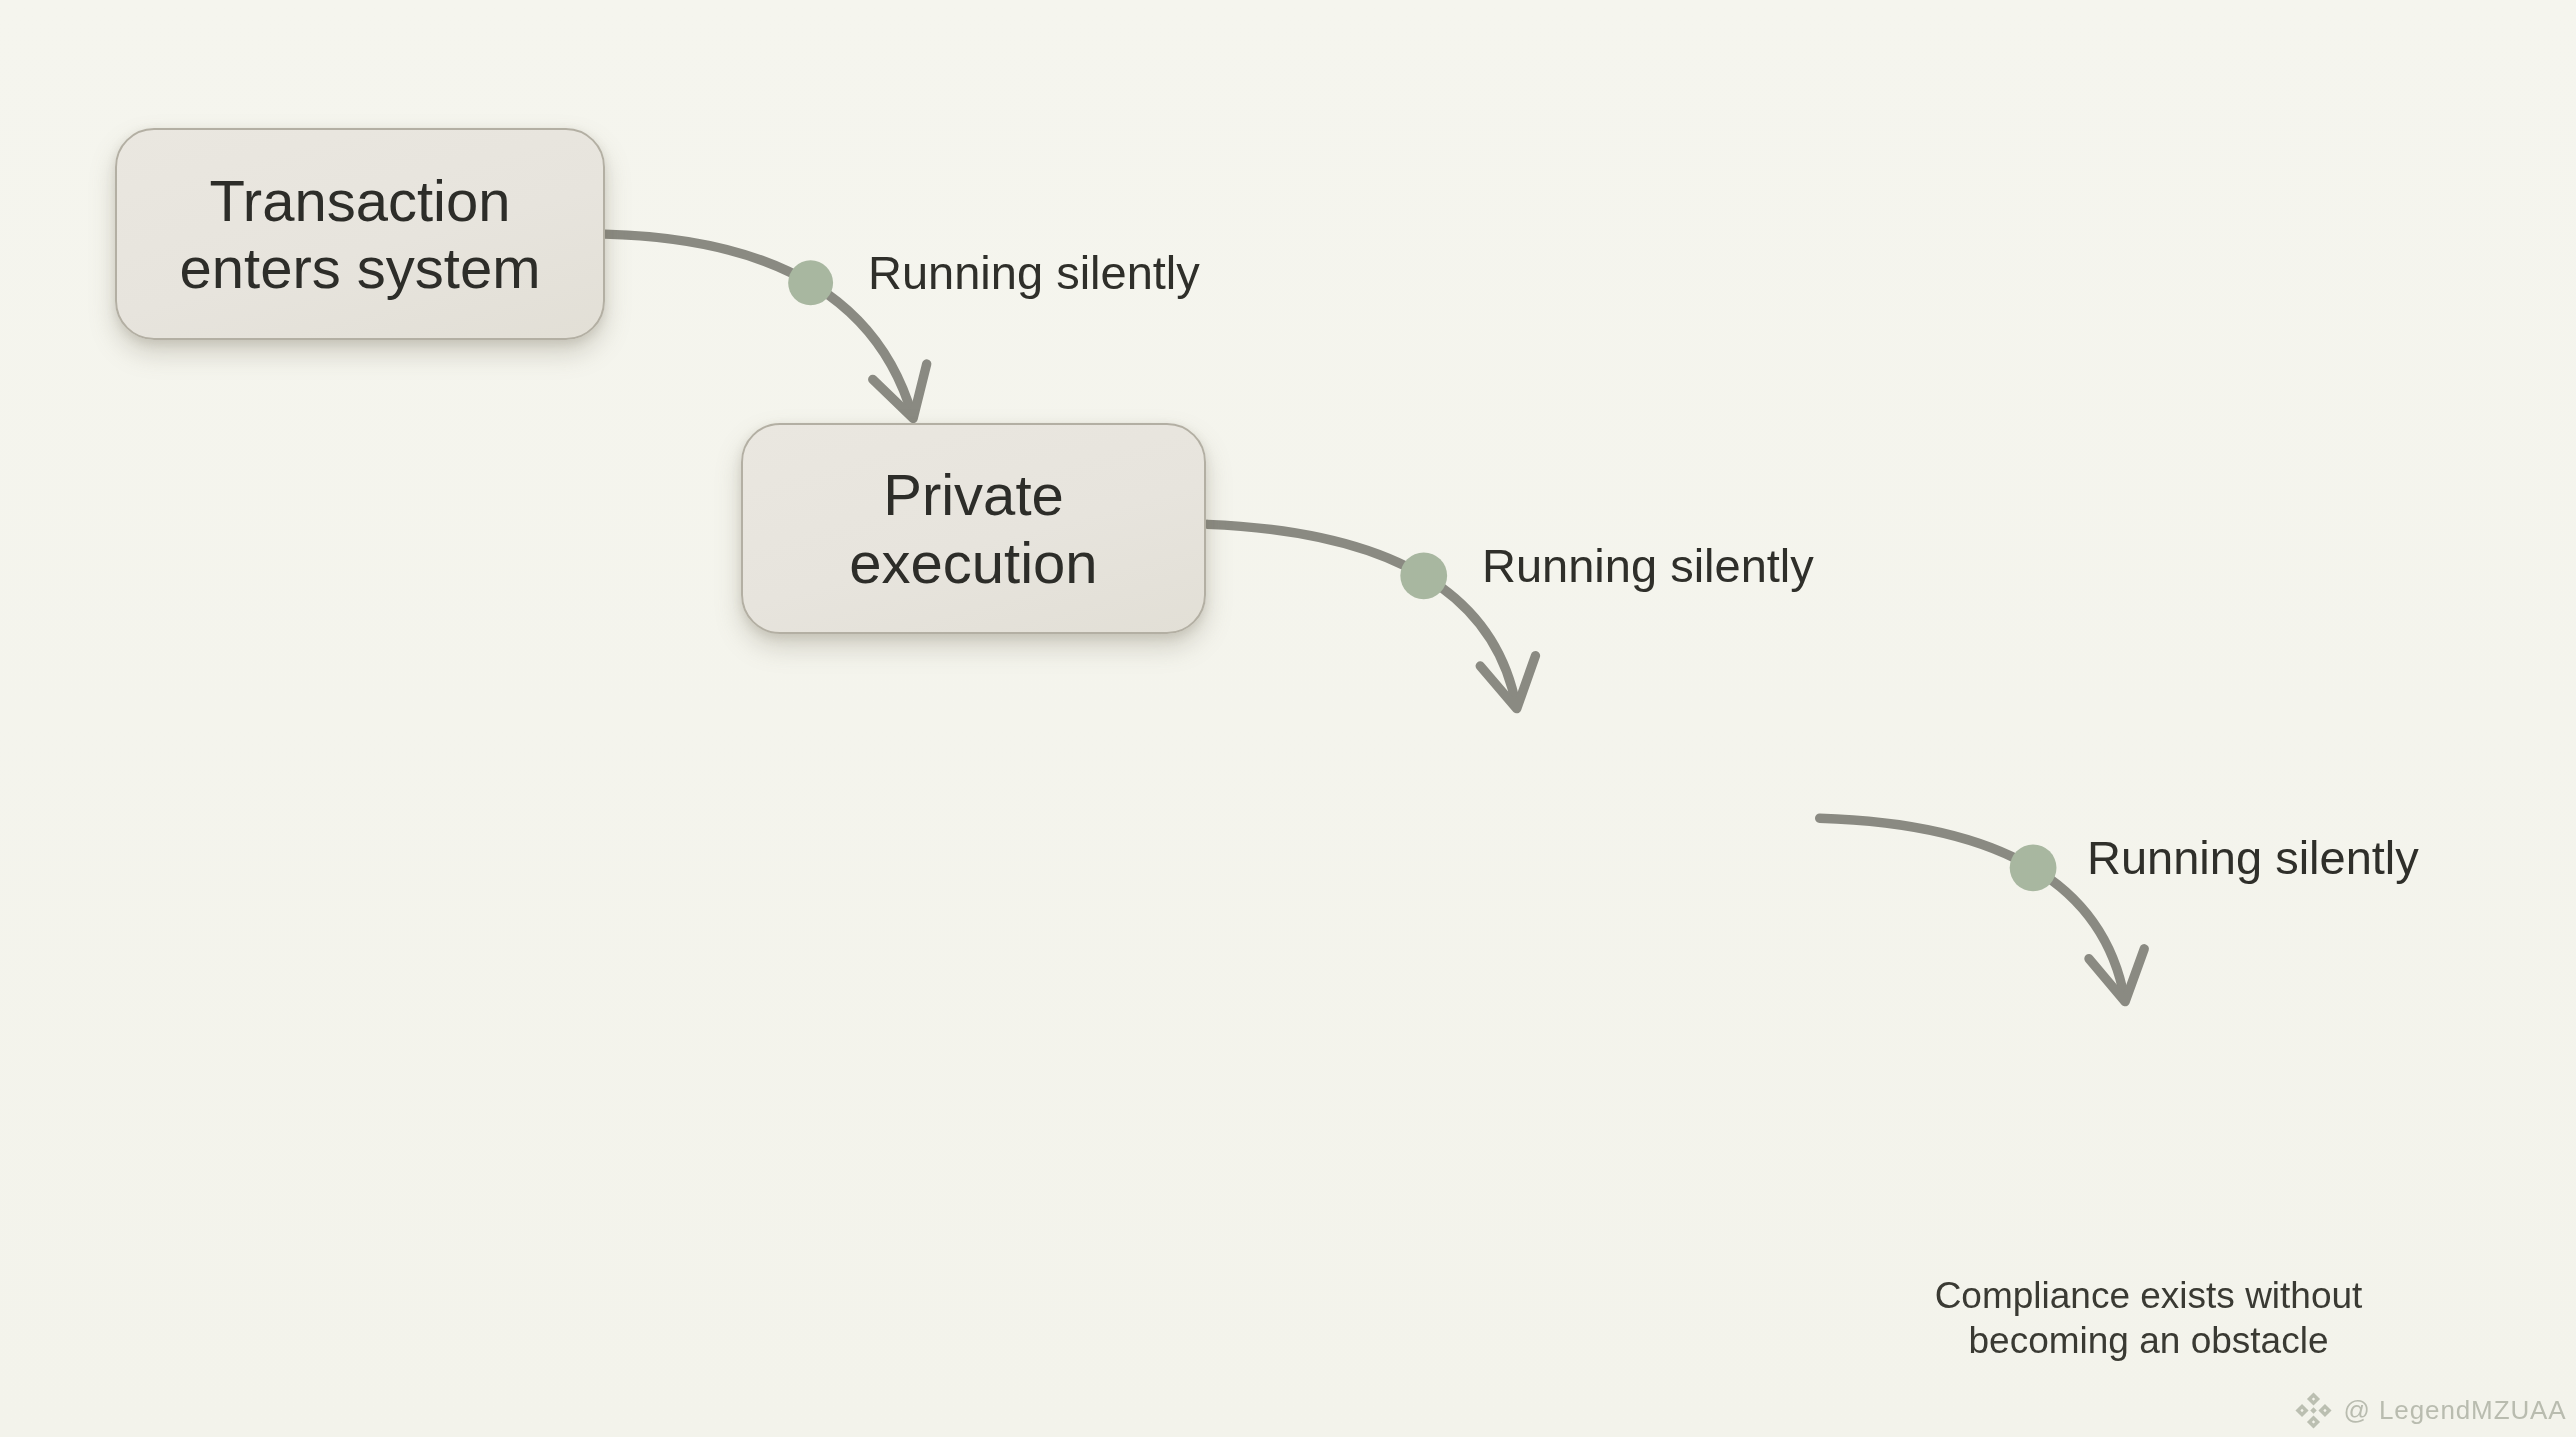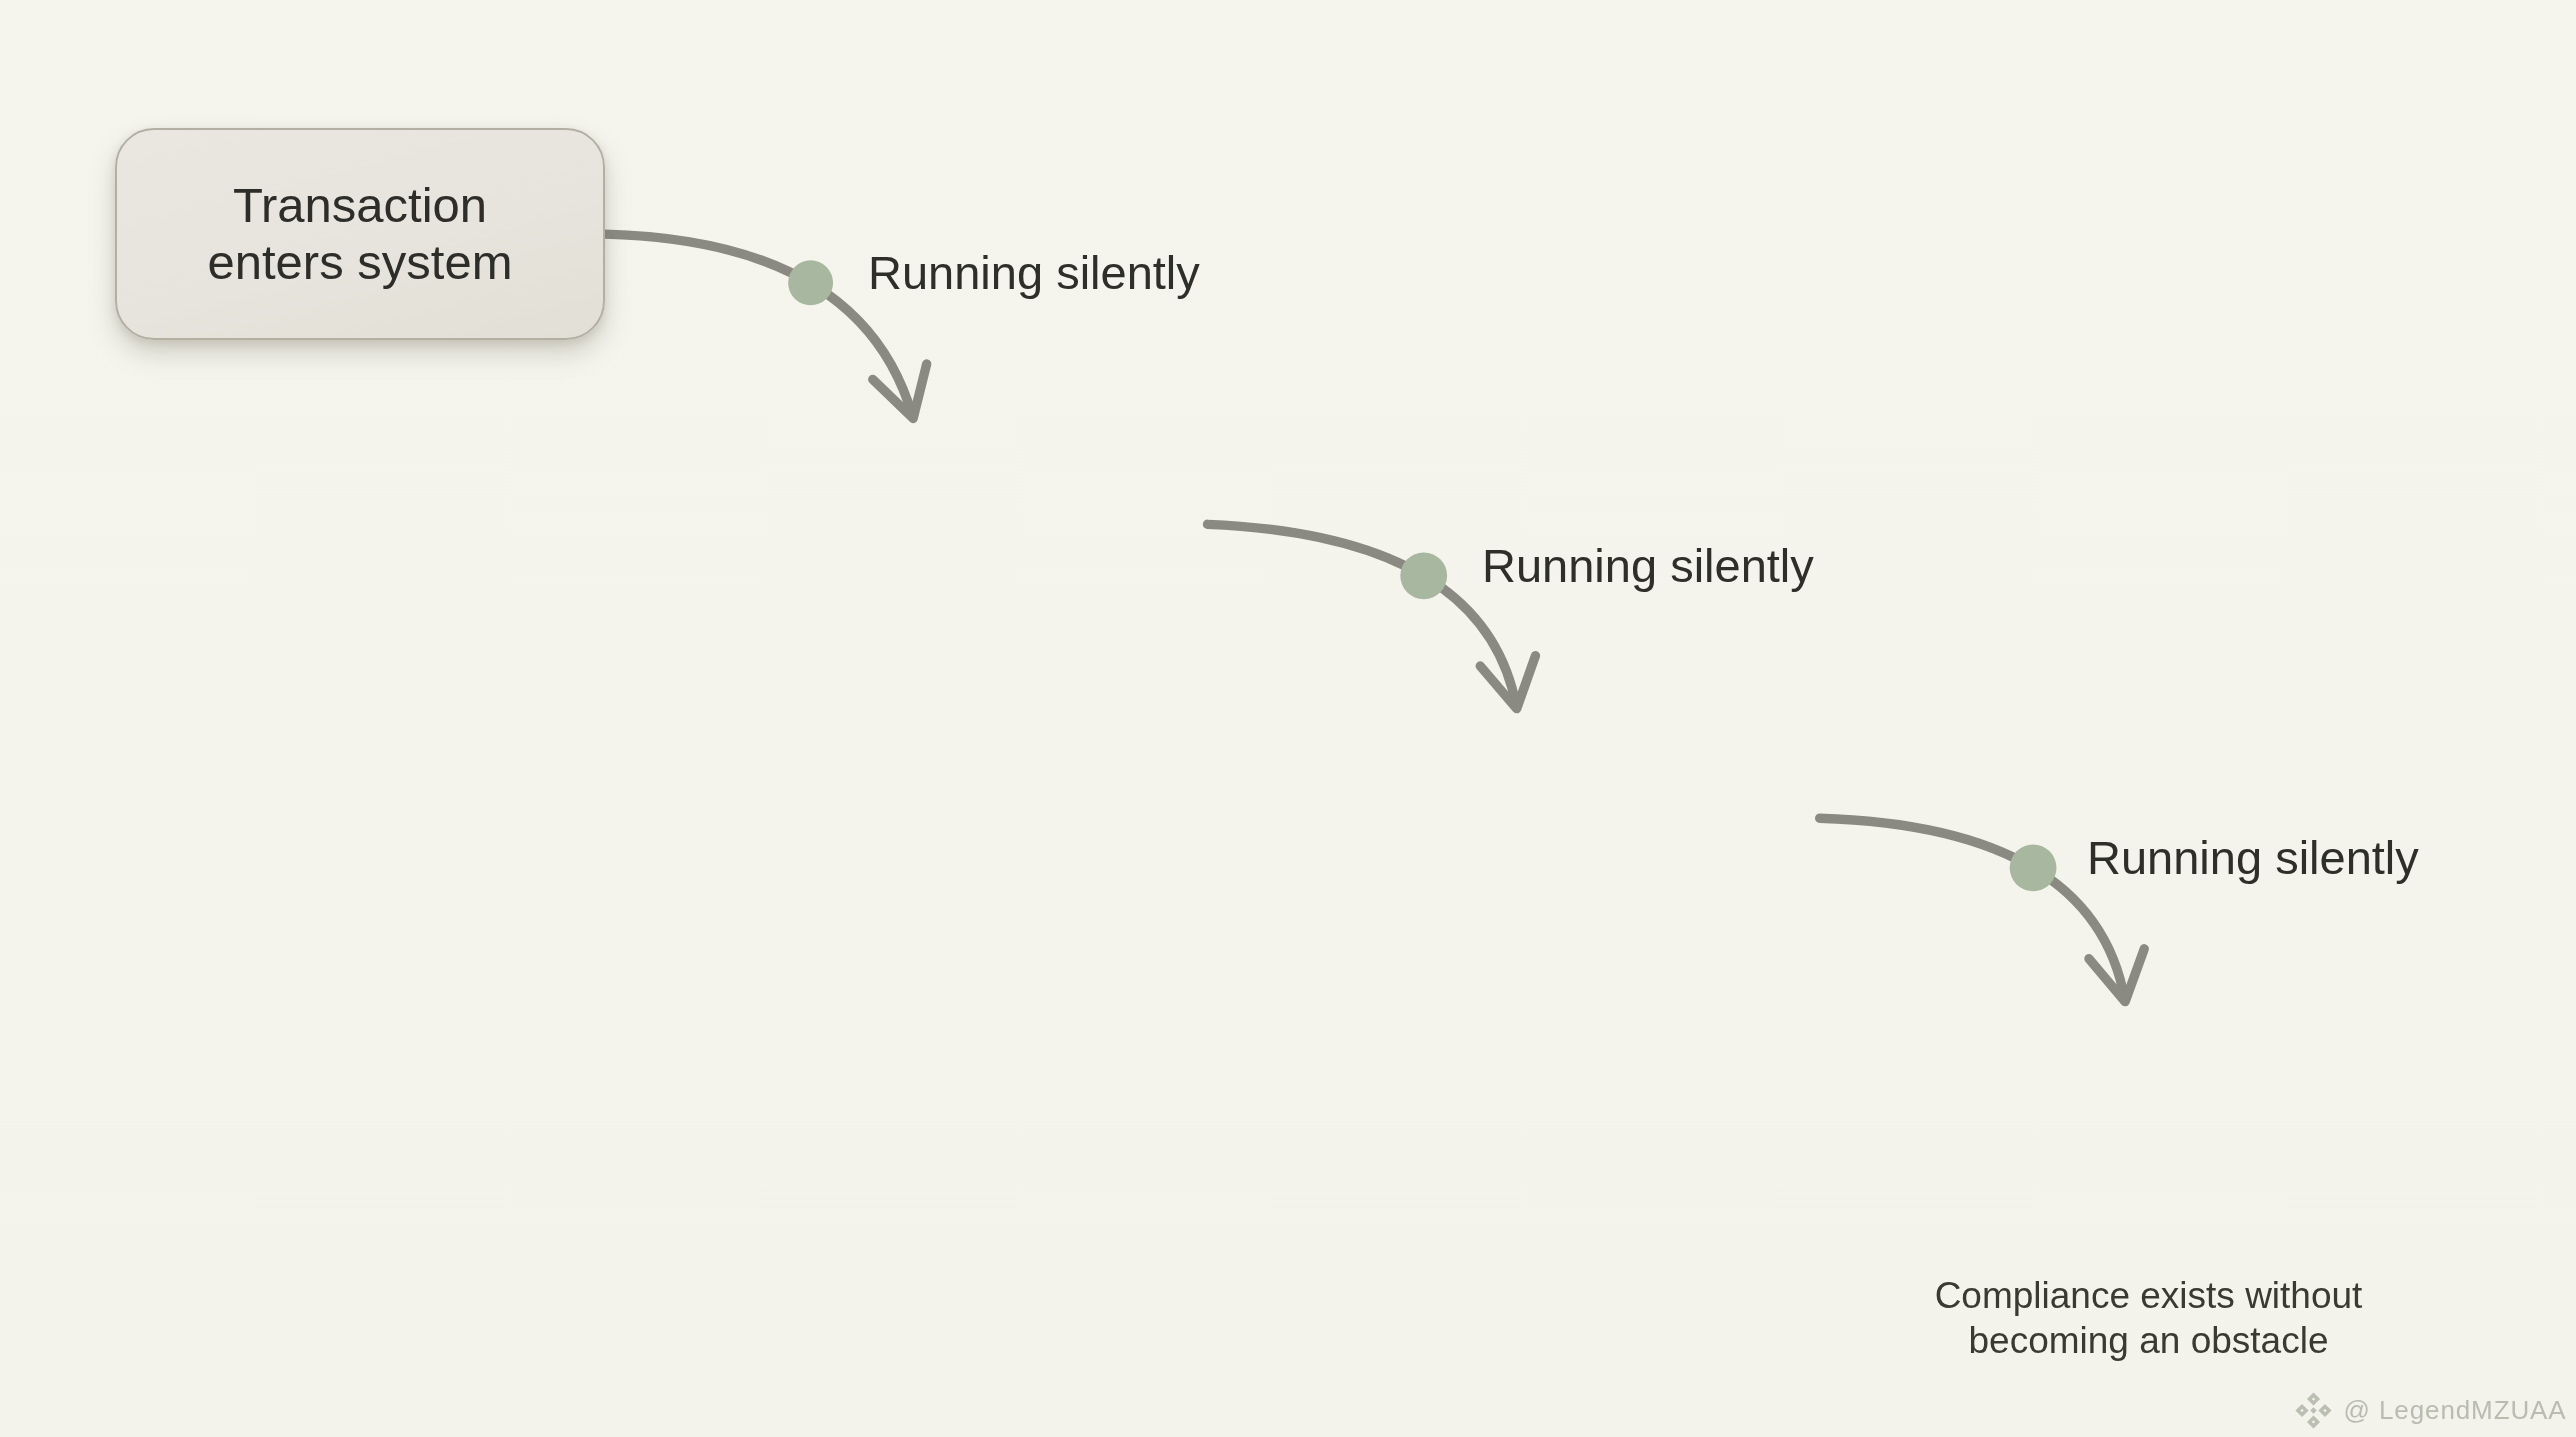--- a/index.html
+++ b/index.html
@@ -26,21 +26,21 @@
     position: absolute;
     box-sizing: border-box;
     background: linear-gradient(165deg, #eae7e0 0%, #e7e4dd 55%, #e2dfd6 100%);
     border: 2.8px solid #b3afa3;
     border-radius: 39px;
     display: flex;
     align-items: center;
     justify-content: center;
     text-align: center;
     color: #2d2d29;
-    font-size: 49px;
+    font-size: 58px;
     line-height: 1.16;
     white-space: pre-line;
     box-shadow: 0 13px 26px rgba(118, 112, 95, 0.28), 0 3.7px 9.4px rgba(118, 112, 95, 0.16);
   }
   .edge-label {
     position: absolute;
     color: #2f2f2a;
     font-size: 47px;
     line-height: 47px;
     white-space: nowrap;
@@ -84,20 +84,22 @@
     <path d="M 1290 560 Q 1586 572 1620 755" fill="none" stroke="#8a8a82" stroke-width="10" stroke-linecap="round" marker-end="url(#arrowhead)"></path>
     <path d="M 1944 874 Q 2237 883 2270 1068" fill="none" stroke="#8a8a82" stroke-width="10" stroke-linecap="round" marker-end="url(#arrowhead)"></path>
     <circle cx="866" cy="302" r="24" fill="#a8b7a0"></circle>
     <circle cx="1521" cy="615" r="25" fill="#a8b7a0"></circle>
     <circle cx="2172" cy="927" r="25" fill="#a8b7a0"></circle>
   </svg>
 
   <div class="node" style="left:115px; top:128px; width:490px; height:212px;">Transaction
 enters system</div>
 
+  <div class="node" style="left:741px; top:423px; width:465px; height:211px;">Private
+execution</div>
 
 
 
   <div class="edge-label" style="left:868px; top:249px;">Running silently</div>
 
   <div class="edge-label" style="left:1482px; top:542px;">Running silently</div>
 
   <div class="edge-label" style="left:2087px; top:834px;">Running silently</div>
 
   <div class="caption" style="left:1821px; top:1273px; width:655px;">Compliance exists without

